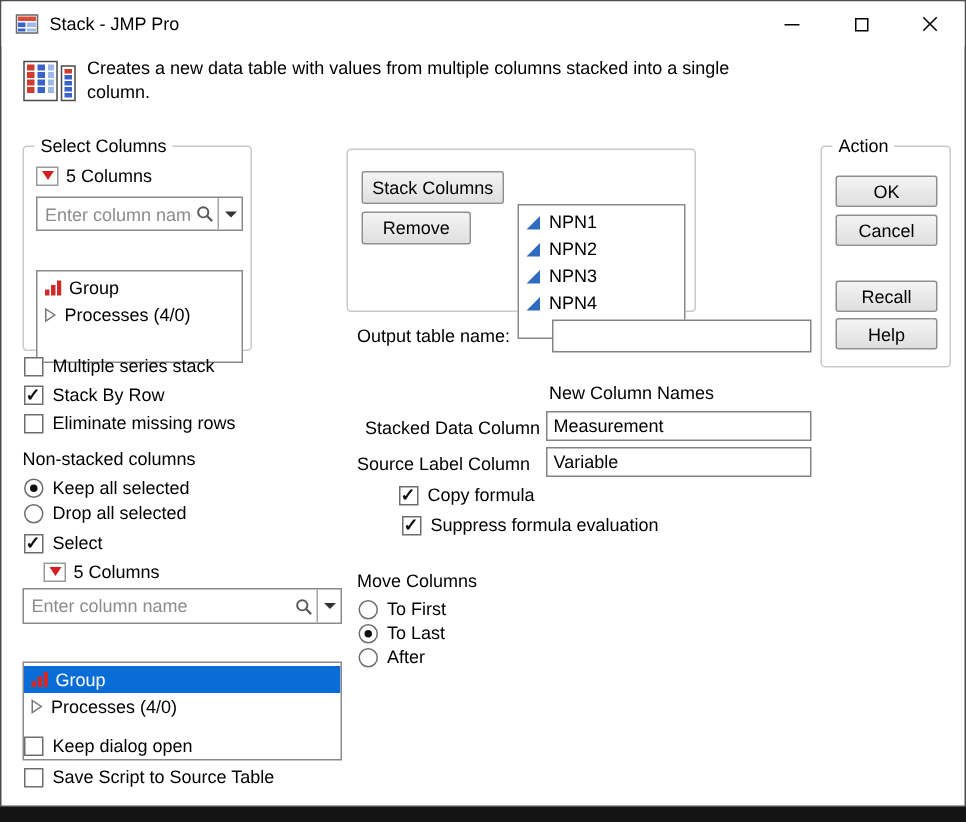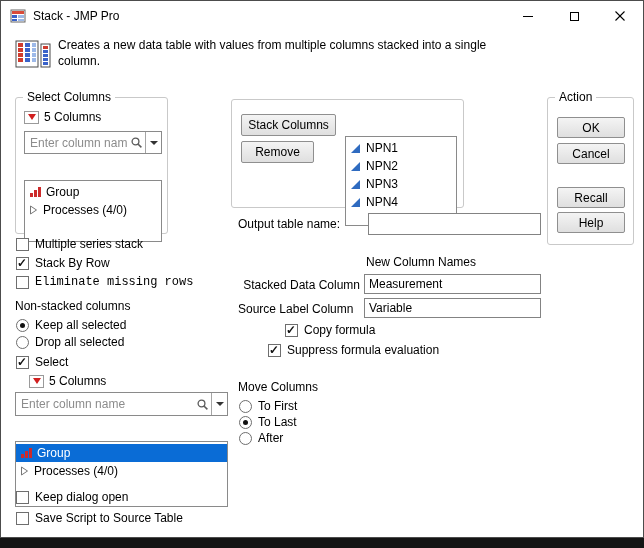--- a/index.html
+++ b/index.html
@@ -163,21 +163,21 @@
     </div>
 
     <div class="row" style="left:15px; top:236px;">
       <span class="cb"></span>
       <span>Multiple series stack</span>
     </div>
     <div class="row" style="left:15px; top:255px;">
       <span class="cb on"></span>
       <span>Stack By Row</span>
     </div>
-    <div class="row" style="left:15px; top:274px;font-family:Liberation Mono, monospace;">
+    <div class="row" style="left:15px; top:274px;">
       <span class="cb"></span>
       <span>Eliminate missing rows</span>
     </div>
 
     <span class="slabel" style="left:14px; top:298px;">Non-stacked columns</span>
     <div class="row" style="left:15px; top:317px;">
       <span class="rb on"></span>
       <span>Keep all selected</span>
     </div>
     <div class="row" style="left:15px; top:334px;">
@@ -277,21 +277,21 @@
 
     <span class="slabel" style="left:237px; top:216px;">Output table name:</span>
     <input class="tinput" type="text" style="left: 367px; top: 212px; width: 173px; height: 22px;" value="">
 
     <span class="slabel" style="left:365px; top:254px;">New Column Names</span>
     <span class="slabel" style="left:237px; top:277px; width:122px; text-align:right;">Stacked Data Column</span>
     <input class="tinput" type="text" style="left: 363px; top: 273px; width: 177px; height: 20px;" value="Measurement">
     <span class="slabel" style="left:237px; top:301px; width:122px; text-align:left;">Source Label Column</span>
     <input class="tinput" type="text" style="left: 363px; top: 297px; width: 177px; height: 20px;" value="Variable">
 
-    <div class="row" style="left:284px; top:322px;">
+    <div class="row" style="left:265px; top:322px;">
       <span class="cb on"></span>
       <span>Copy formula</span>
     </div>
     <div class="row" style="left:267px; top:342px;">
       <span class="cb on"></span>
       <span>Suppress formula evaluation</span>
     </div>
 
     <span class="slabel" style="left:237px; top:379px;">Move Columns</span>
     <div class="row" style="left:238px; top:398px;">

